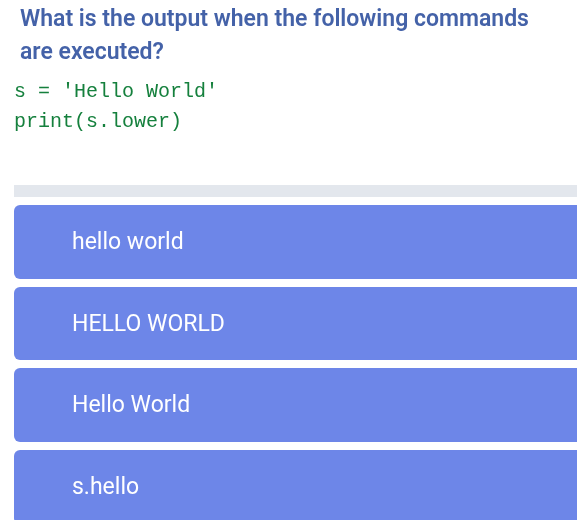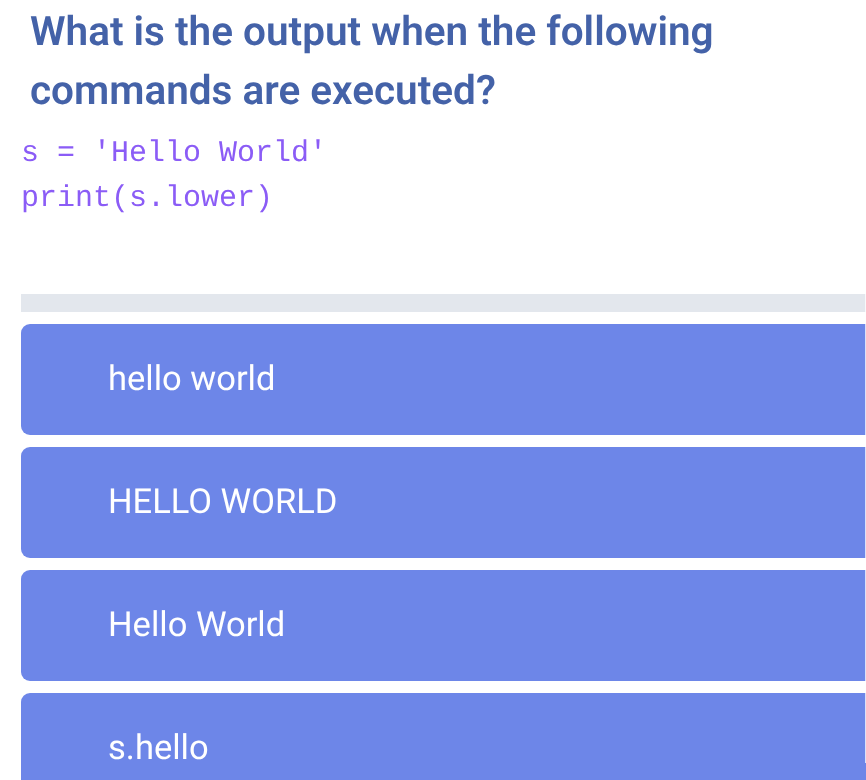--- a/index.html
+++ b/index.html
@@ -9,29 +9,29 @@
     }
     body {
       font-family: -apple-system, BlinkMacSystemFont, 'Segoe UI', Roboto, Arial, sans-serif;
       background: #ffffff;
       width: 577px;
       height: 520px;
       overflow: hidden;
     }
     .question-title {
       color: #4462a8;
-      font-size: 27px;
+      font-size: 23px;
       font-weight: 600;
       line-height: 1.45;
       padding: 2px 20px 8px 20px;
     }
     .code-block {
       font-family: 'Courier New', Courier, monospace;
       font-size: 20px;
-      color: #8b5cf6;
+      color: #15803d;
       padding: 0 14px 12px 14px;
       line-height: 1.5;
       white-space: pre;
     }
     .divider {
       height: 12px;
       background: #e3e7ed;
       margin: 36px 0 8px 14px;
     }
     .options {

